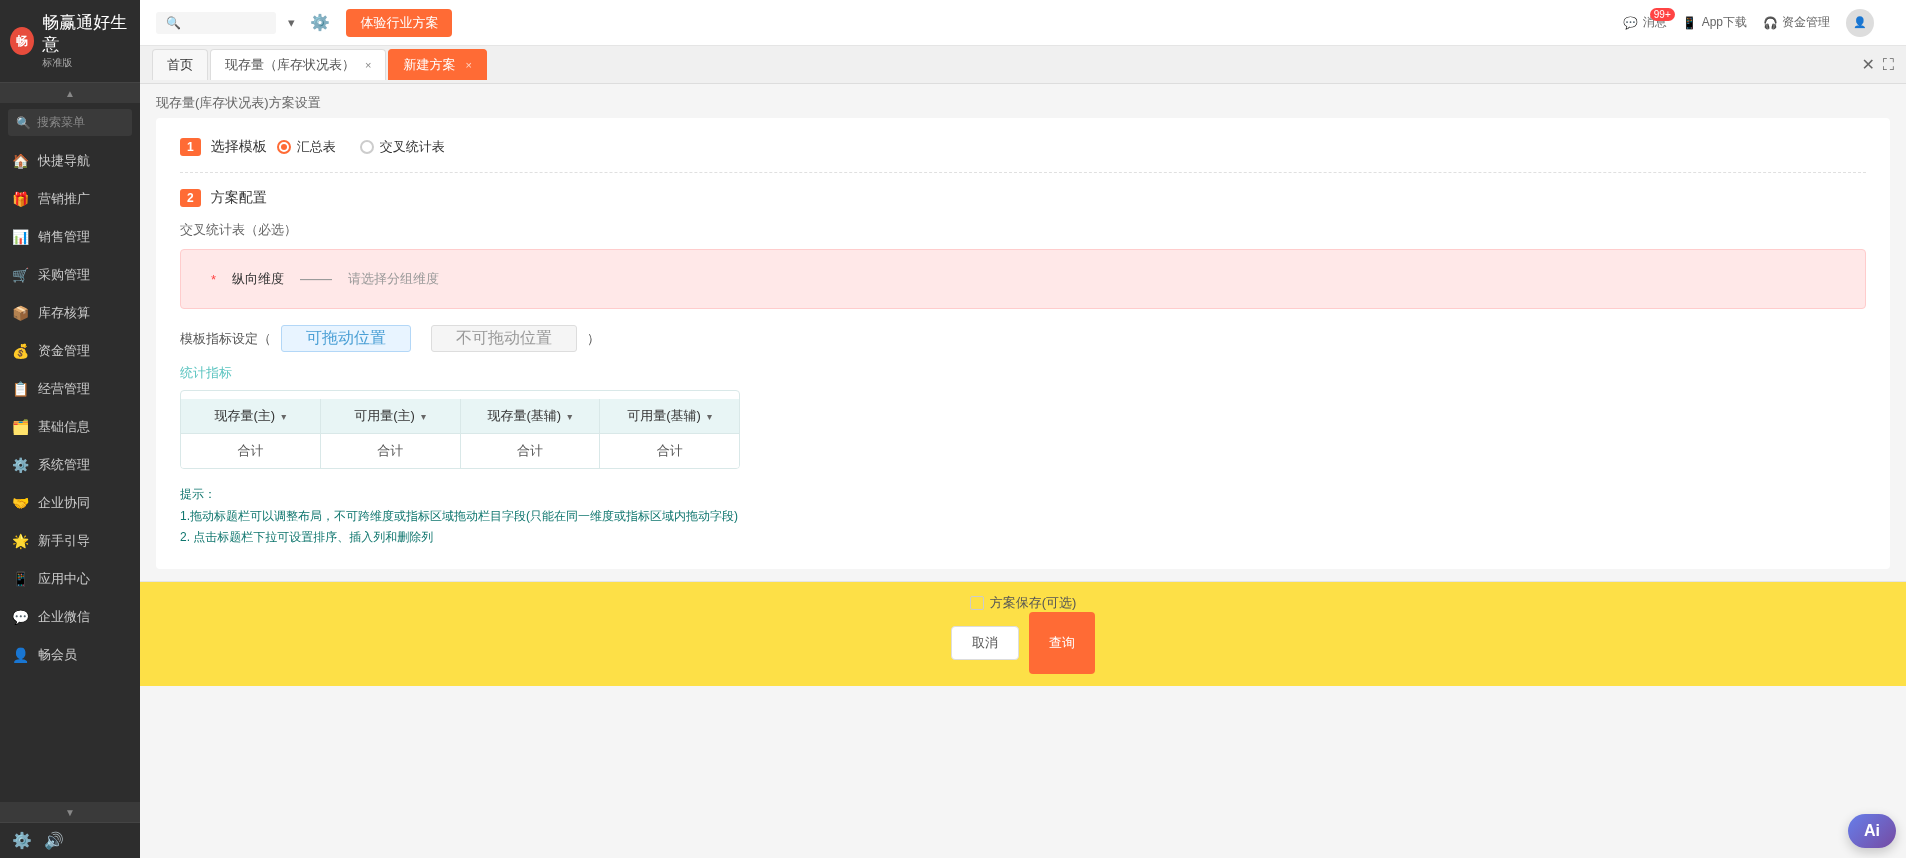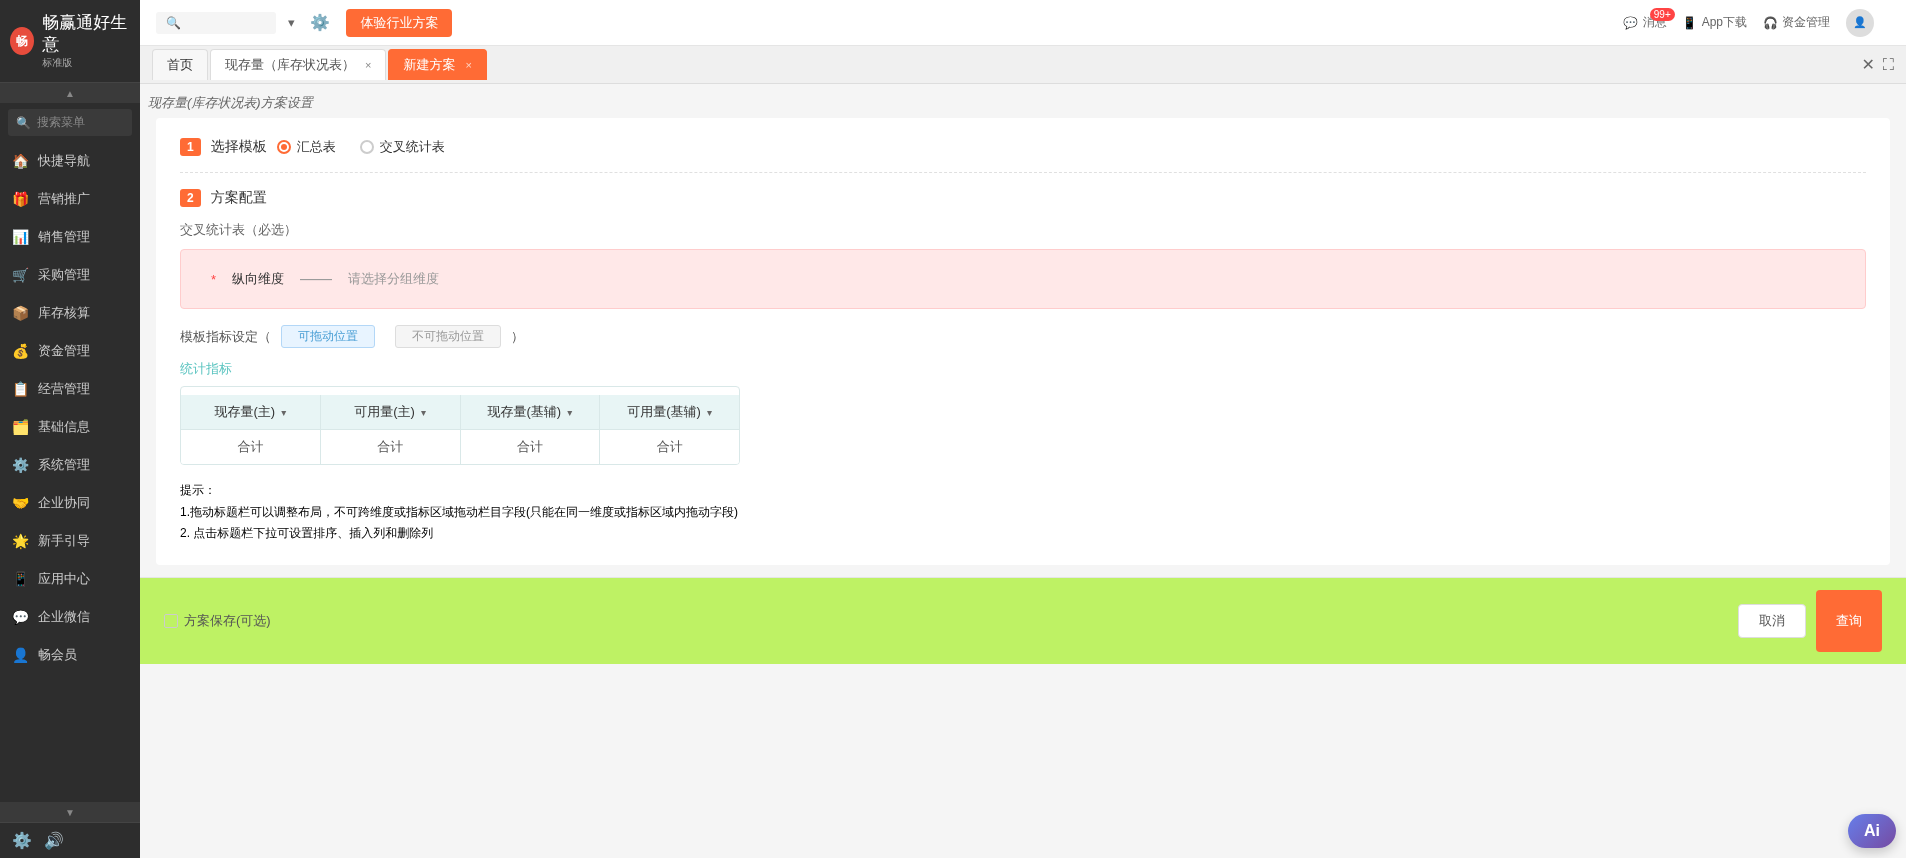--- a/index.html
+++ b/index.html
@@ -191,25 +191,24 @@
 
     
     .content {
       flex: 1;
       overflow-y: auto;
       background: #f5f5f5;
       padding: 0;
     }
 
     .page-title {
-      padding: 10px 8px 6px;
+      padding: 10px 16px 6px;
       font-size: 13px;
       color: #666;
       background: #f5f5f5;
-      font-style: italic;
     }
 
     .card {
       background: #fff;
       margin: 0 16px 12px;
       border-radius: 4px;
       padding: 20px 24px;
     }
 
     
@@ -296,23 +295,23 @@
       display: flex;
       align-items: center;
       gap: 10px;
       margin-bottom: 12px;
       font-size: 13px;
       color: #555;
     }
     .indicator-tag {
       display: inline-flex; align-items: center;
       gap: 4px;
-      padding: 2px 16px;
+      padding: 2px 24px;
       border-radius: 3px;
-      font-size: 12px;
+      font-size: 16px;
     }
     .indicator-tag.draggable {
       background: #e8f4ff;
       border: 1px solid #b3d7f7;
       color: #4a9fd5;
     }
     .indicator-tag.not-draggable {
       background: #f5f5f5;
       border: 1px solid #ddd;
       color: #999;
@@ -359,40 +358,41 @@
     .stats-col-body {
       padding: 8px 12px;
       text-align: center;
       font-size: 13px;
       color: #555;
       background: #fff;
     }
 
     .tips-section {
       margin-top: 12px;
-      color: #000000;
+      color: #0f766e;
       font-size: 12px;
       line-height: 1.8;
     }
 
     .divider {
       border: none;
       border-top: 1px dashed #e0e0e0;
       margin: 16px 0;
     }
 
     
     .bottom-bar {
-      background: #bef264;
+      background: #fde047;
       border-top: 1px solid #e5e5e5;
       padding: 12px 24px;
       display: flex;
       align-items: center;
       justify-content: space-between;
       flex-shrink: 0;
+      flex-direction: column;
     }
     .save-option {
       display: flex; align-items: center; gap: 6px;
       font-size: 13px; color: #555; cursor: pointer;
     }
     .save-checkbox {
       width: 14px; height: 14px;
       border: 1px solid #ccc;
       border-radius: 2px;
       cursor: pointer;

